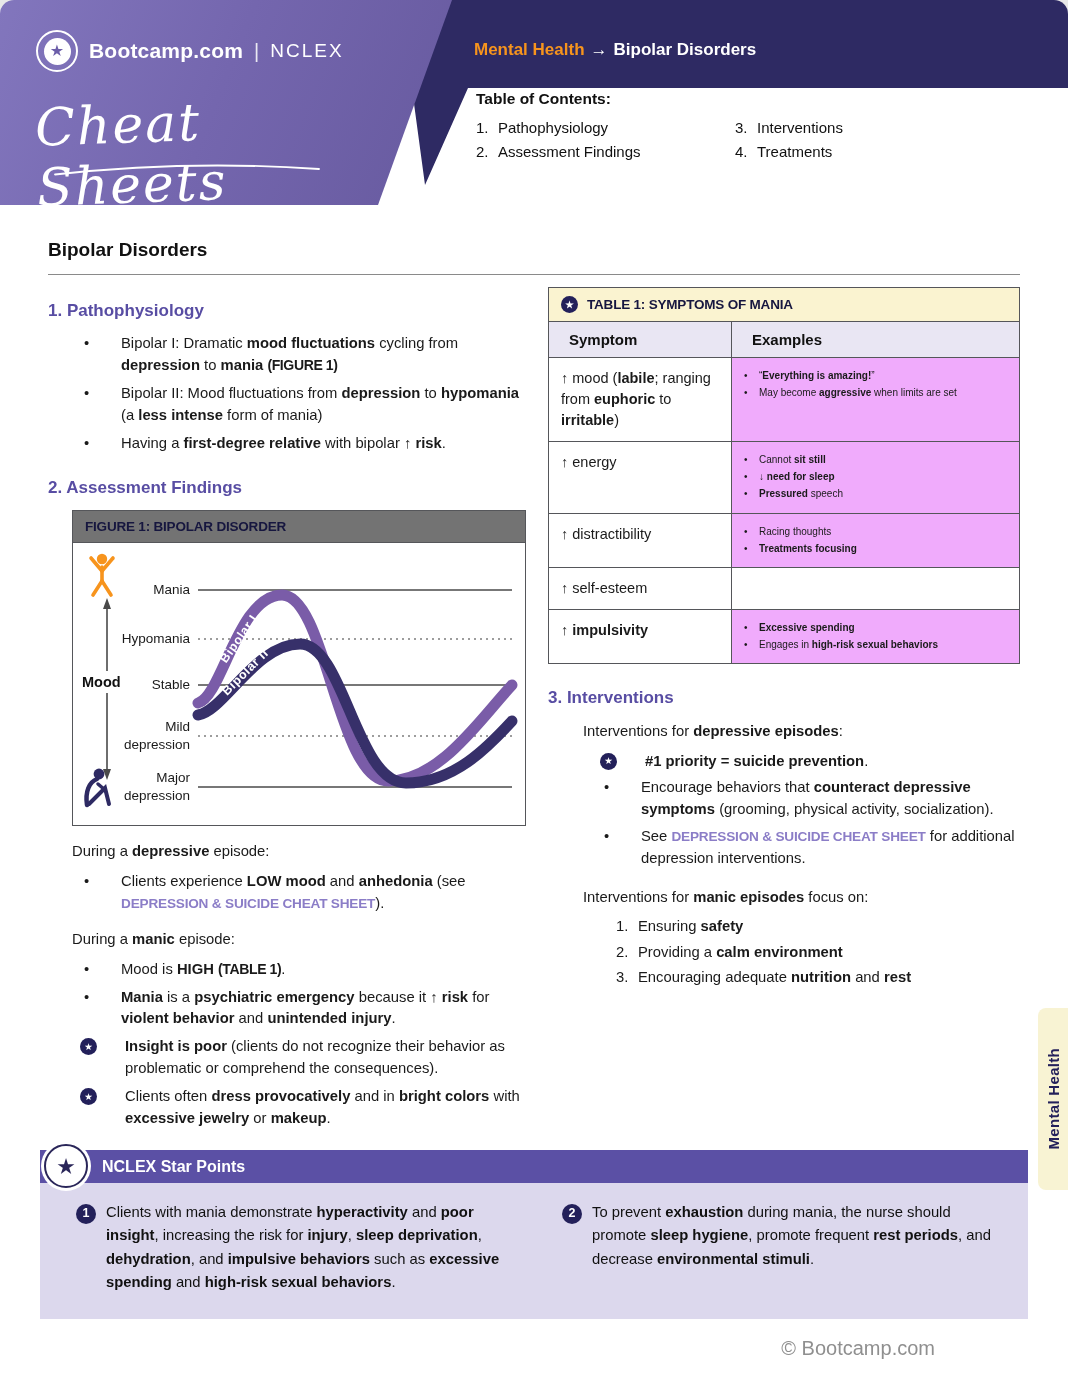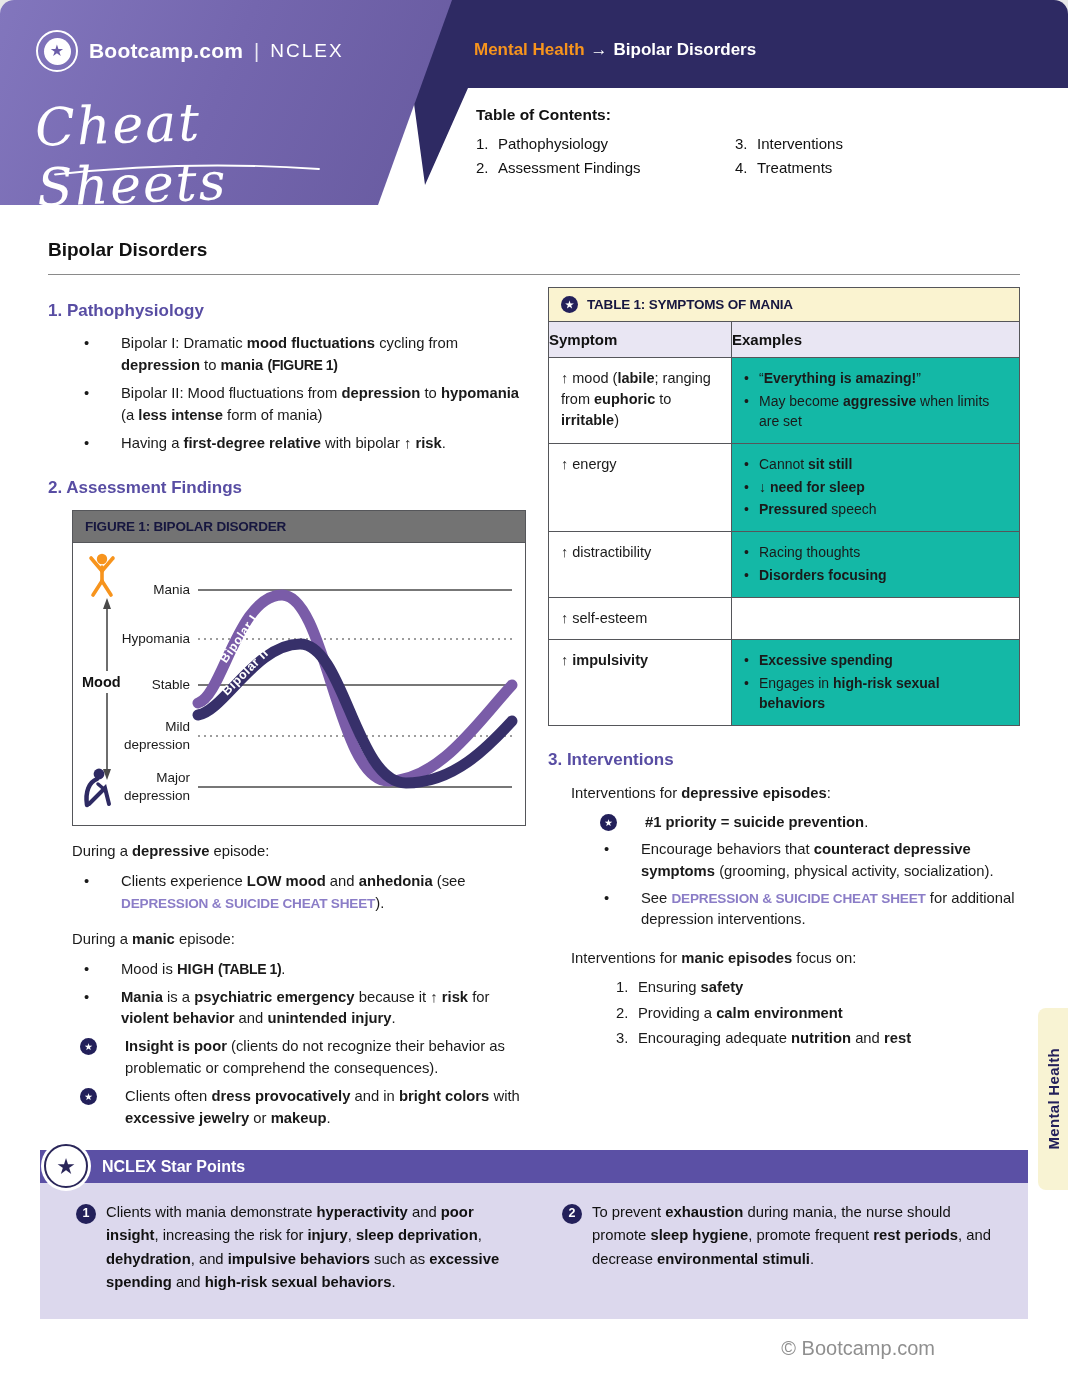--- a/index.html
+++ b/index.html
@@ -22,21 +22,21 @@
   .logo-div{font-size:20px;font-weight:300;opacity:.85;}
   .logo-sub{font-size:19px;font-weight:400;letter-spacing:2px;}
   .crumb{position:absolute;left:474px;top:40px;font-size:17px;font-weight:700;}
   .crumb-cat{color:#f7941d;}
   .crumb-arrow{color:#fff;padding:0 6px;font-weight:400;}
   .crumb-page{color:#fff;}
   .script-title{position:absolute;left:36px;top:92px;width:330px;color:#fff;
                 font-family:"DejaVu Serif",serif;font-style:italic;font-weight:500;
                 font-size:52px;letter-spacing:2px;transform:rotate(-2deg);}
   .script-swash{position:absolute;left:44px;top:158px;width:286px;height:22px;}
-  .toc{position:absolute;left:476px;top:106px;width:520px;}
+  .toc{position:absolute;left:476px;top:90px;width:520px;}
   .toc-title{font-size:15.5px;font-weight:700;color:#111;margin-bottom:8px;}
   .toc-grid{display:grid;grid-template-columns:255px 1fr;column-gap:4px;}
   .toc-col .toc-item{display:flex;font-size:15px;line-height:24px;color:#111;}
   .toc-num{width:22px;flex:none;}
 
   
   .content{padding:0 48px;}
   .page-title{margin:34px 0 0;font-size:19px;font-weight:700;color:#111;
               border-bottom:1px solid #8a8a8a;padding-bottom:13px;}
   .cols{display:flex;gap:26px;margin-top:12px;height:860px;overflow:hidden;}
@@ -68,33 +68,33 @@
   .curve2{stroke:#37306a;stroke-width:11;fill:none;stroke-linecap:round;}
   .clab{font-size:12.5px;font-weight:700;fill:#fff;letter-spacing:.6px;
         font-family:"Liberation Sans",sans-serif;text-anchor:middle;}
 
   
   .t1{border:1px solid #55565a;background:#fff;}
   .t1-title{display:flex;align-items:center;gap:9px;background:#faf3d0;border-bottom:1px solid #55565a;
             padding:8px 12px;font-weight:700;font-size:13.5px;letter-spacing:-0.2px;color:#16163f;}
   .t1-head{display:grid;grid-template-columns:183px 1fr;background:#e9e6f3;
            border-bottom:1px solid #55565a;font-weight:700;font-size:15px;color:#111;}
-  .t1-hc{padding:9px 0;}
+  .t1-hc{padding:9px 20px;}
   .t1-hc:first-child{border-right:1px solid #55565a;}
   .t1-row{display:grid;grid-template-columns:183px 1fr;border-bottom:1px solid #55565a;}
   .t1-row:last-child{border-bottom:none;}
   .t1-sym{padding:10px 12px;background:#fff;border-right:1px solid #55565a;
           font-size:14.5px;line-height:1.45;}
-  .t1-ex{padding:8px 12px;background:#14b8a6;font-size:14px;line-height:1.42;}
+  .t1-ex{padding:8px 12px;background:#f0abfc;font-size:10px;line-height:1.42;}
   .exrow{display:flex;margin:3px 0;}
   .exrow .marker{flex:none;width:15px;}
   .exrow .marker::before{content:"•";}
 
   
-  .ipara{margin:2px 0 8px 23px;font-size:14.8px;line-height:1.5;}
+  .ipara{margin:2px 0 8px 35px;font-size:14.8px;line-height:1.5;}
   .ipara.second{margin-top:16px;}
   .ilist .brow{margin-left:56px;margin-bottom:5px;}
   .ilist .brow.star{margin-left:52px;}
   .nrow{display:flex;margin:2px 0 4px 68px;font-size:14.8px;line-height:1.45;}
   .nnum{flex:none;width:22px;}
 
   
   .starsec{position:absolute;left:40px;right:40px;top:1150px;}
   .ss-banner{position:relative;height:33px;background:#5b50a5;display:flex;align-items:center;
              padding-left:62px;color:#fff;font-weight:700;font-size:16px;}
@@ -316,21 +316,21 @@
           </div>
           <div class="t1-row">
             <div class="t1-sym">↑ distractibility</div>
             <div class="t1-ex">
               <div class="exrow">
                   <span class="marker"></span>
                   <div>Racing thoughts</div>
                 </div>
               <div class="exrow">
                   <span class="marker"></span>
-                  <div><span class="seg-b">Disorders focusing</span></div>
+                  <div><span class="seg-b">Treatments focusing</span></div>
                 </div>
             </div>
           </div>
           <div class="t1-row">
             <div class="t1-sym">↑ self-esteem</div>
           </div>
           <div class="t1-row">
             <div class="t1-sym">↑ <span class="seg-b">impulsivity</span></div>
             <div class="t1-ex">
               <div class="exrow">

